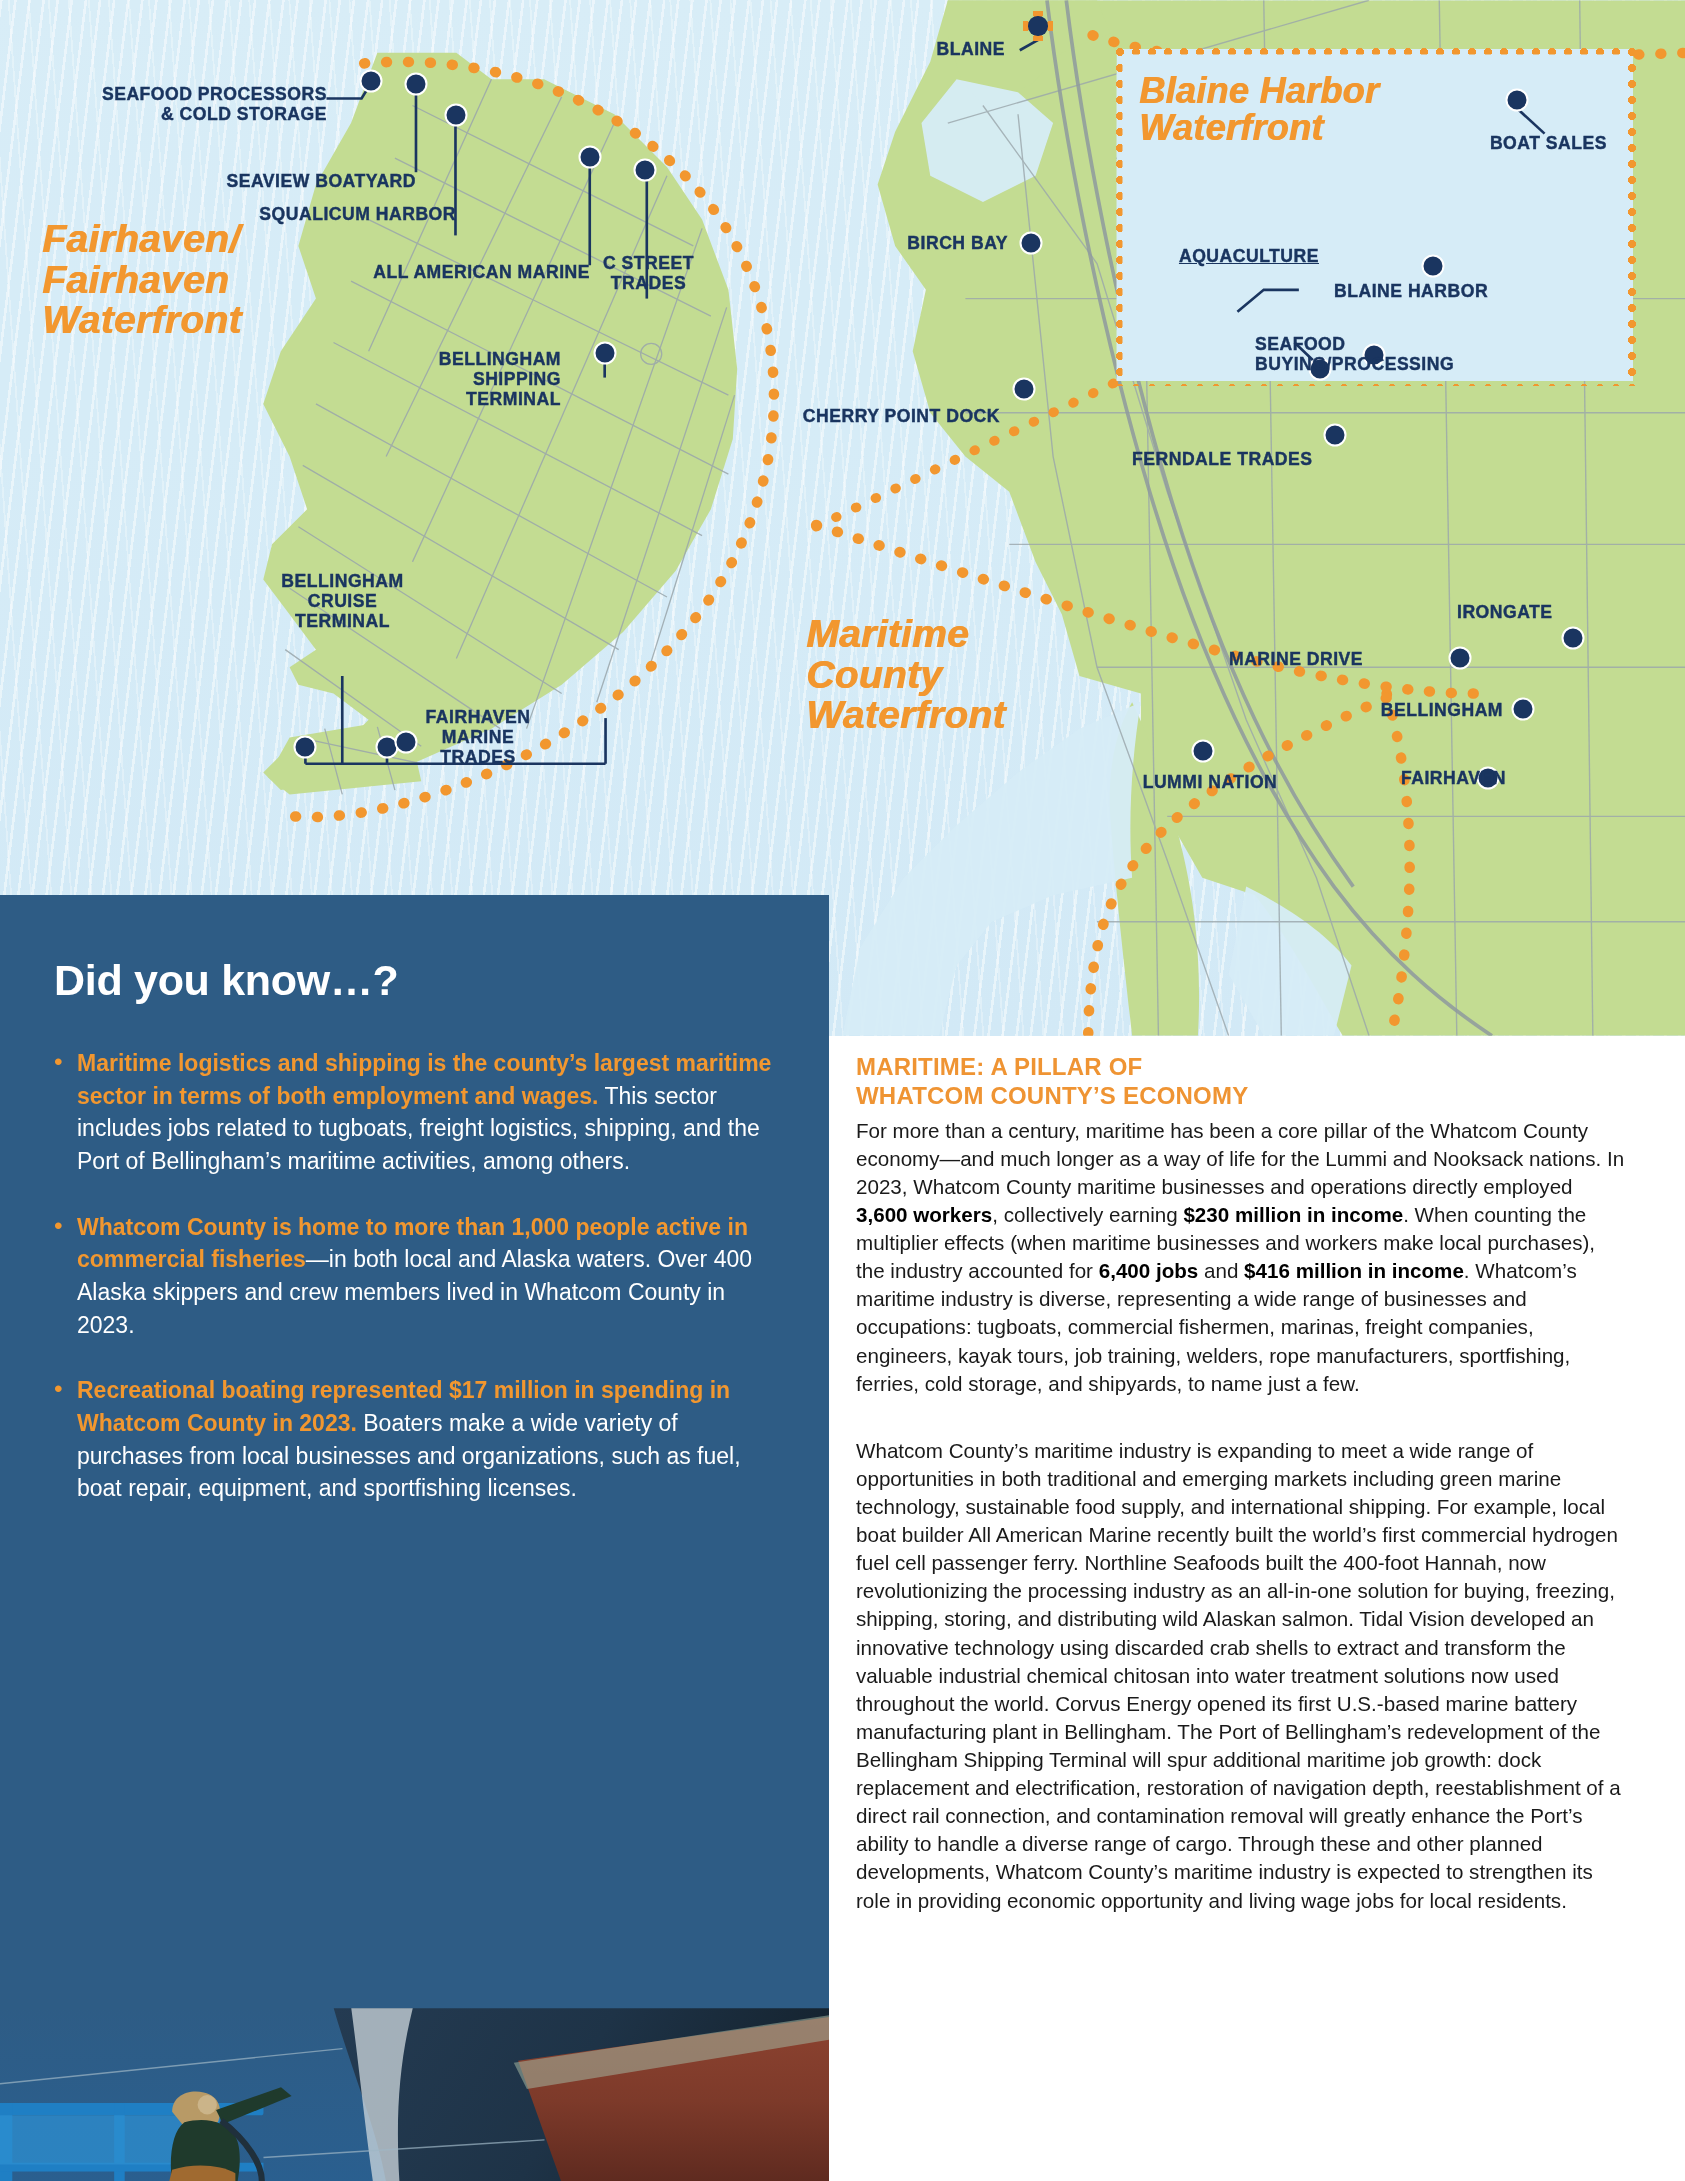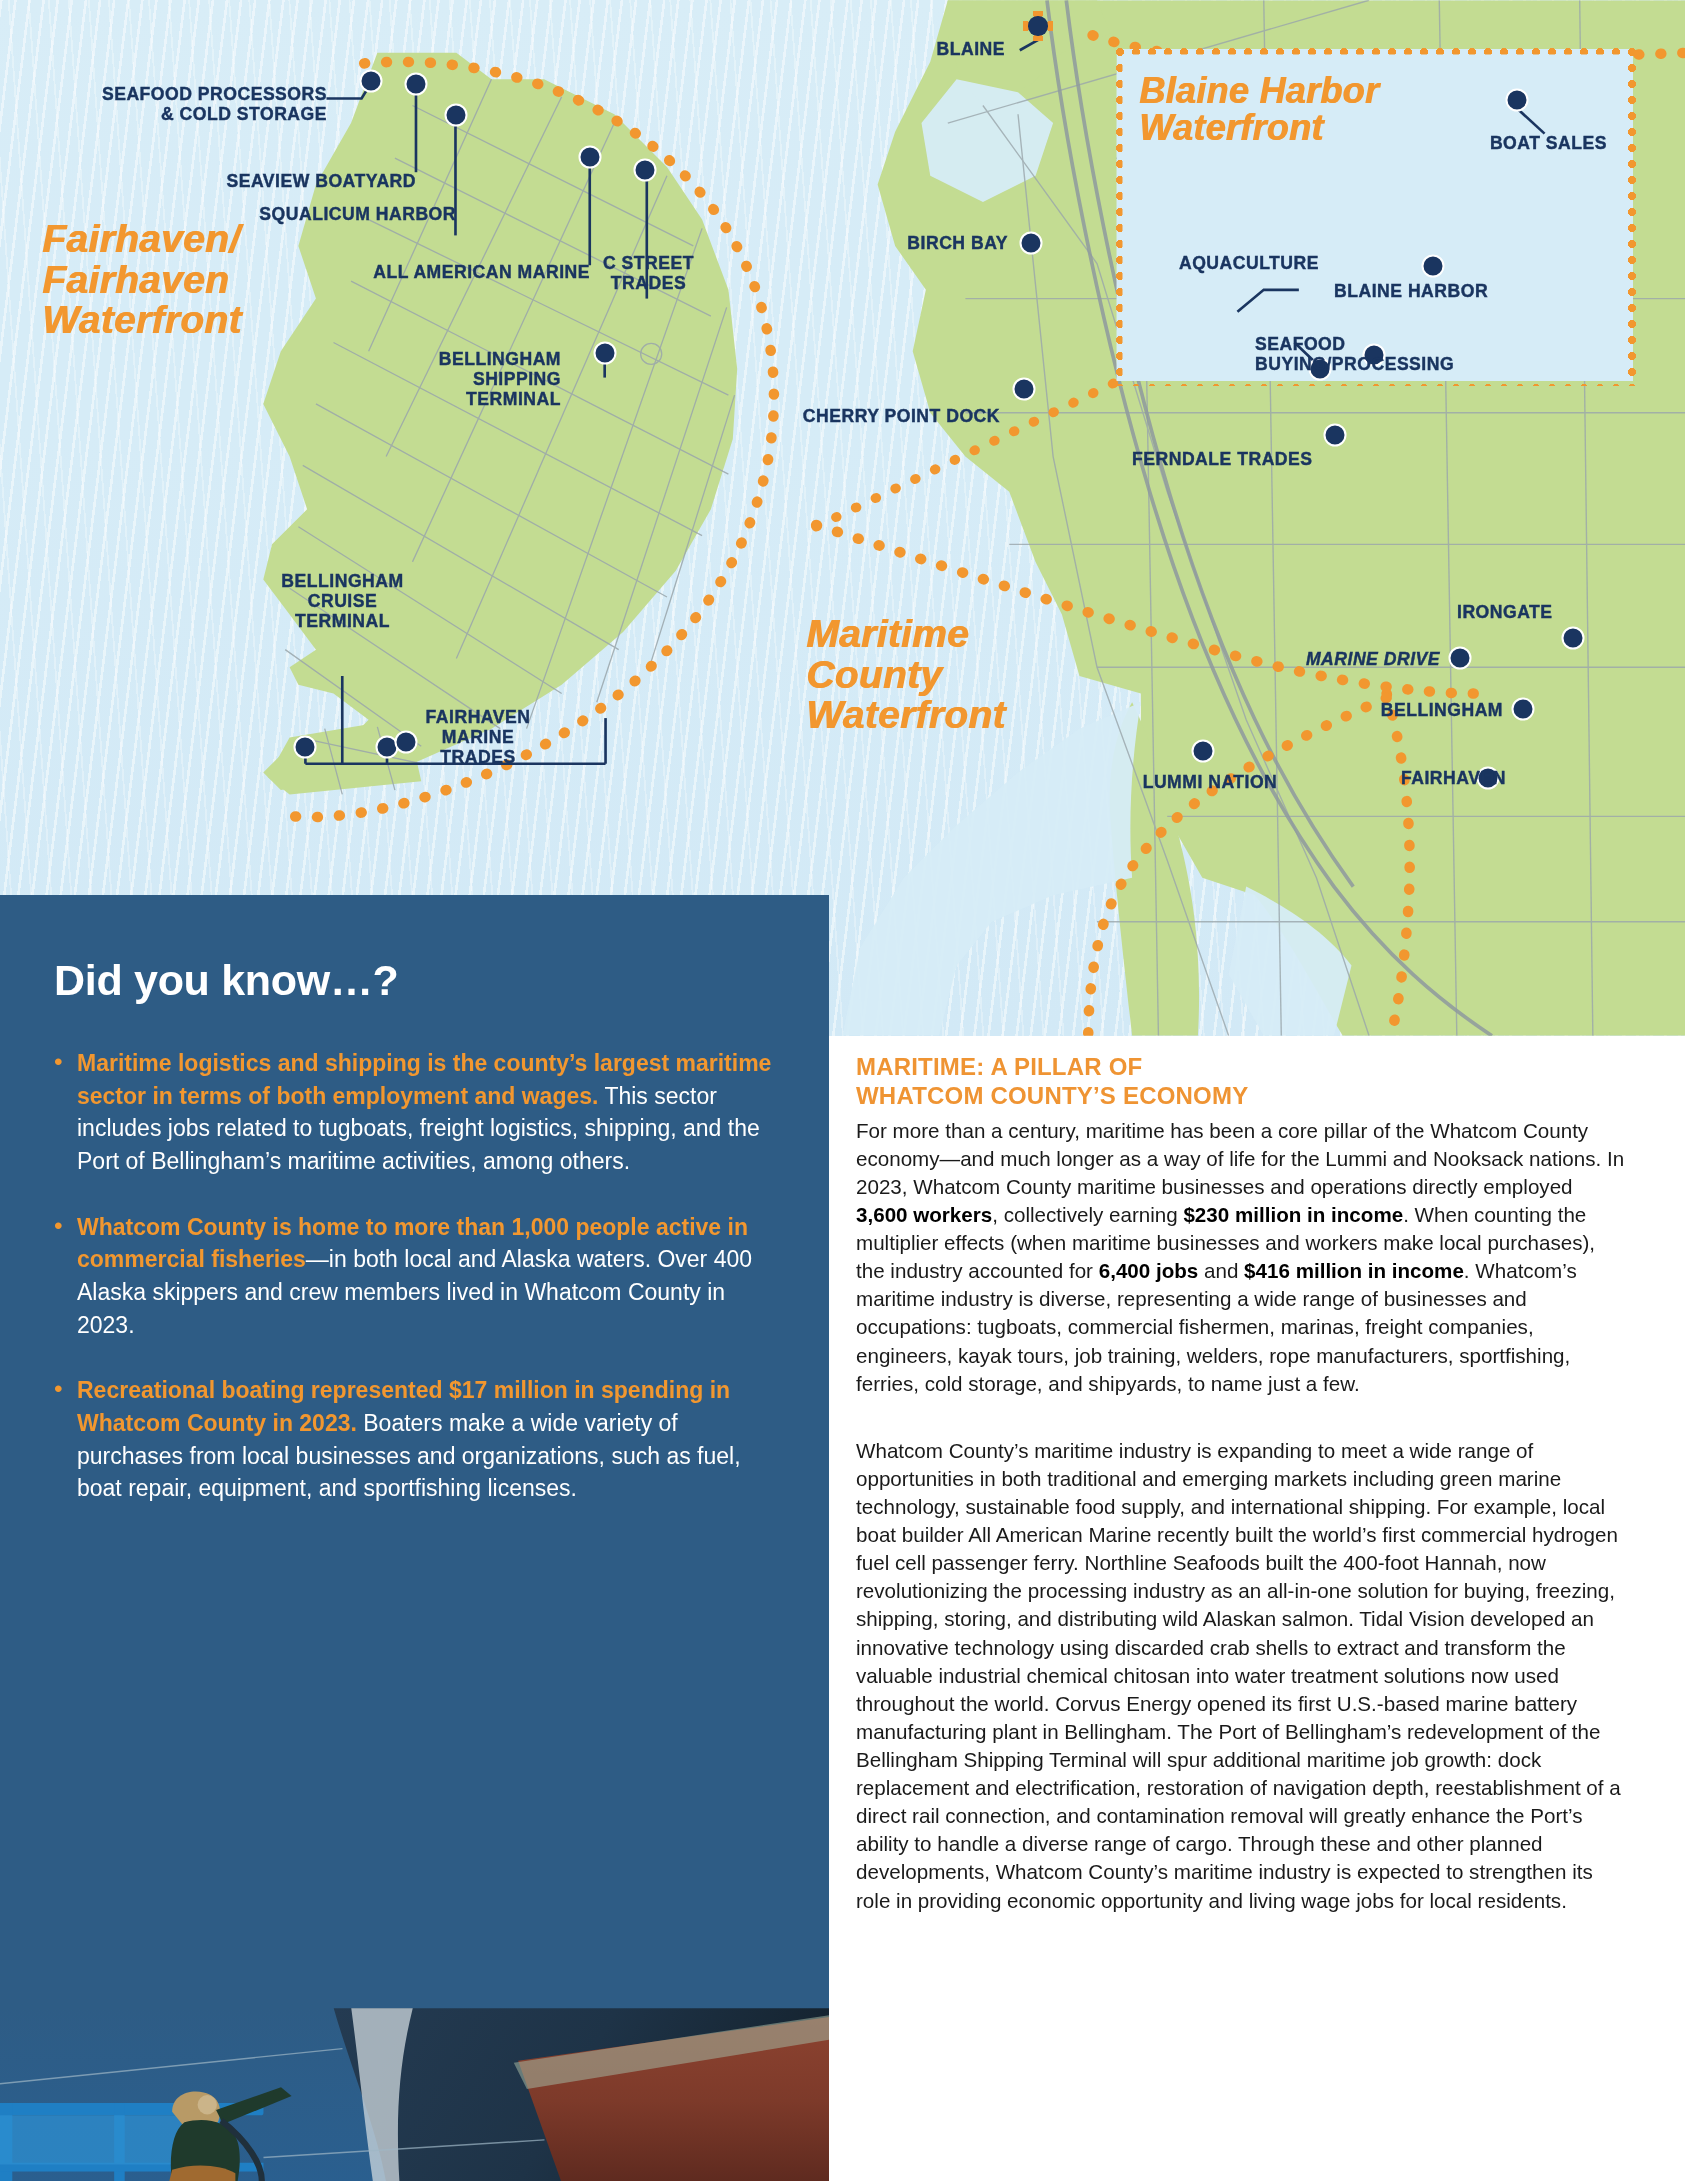--- a/index.html
+++ b/index.html
@@ -362,27 +362,27 @@
 TERMINAL</div>
   <div class="mlabel c" style="left:386px; top:707px; width:184px;">FAIRHAVEN
 MARINE
 TRADES</div>
 
   <div class="mlabel r" style="left:858px; top:39px; width:147px; text-align:right;">BLAINE</div>
   <div class="mlabel r" style="left:843px; top:233px; width:165px; text-align:right;">BIRCH BAY</div>
   <div class="mlabel r" style="left:702px; top:406px; width:298px; text-align:right;">CHERRY POINT DOCK</div>
   <div class="mlabel" style="left:1132px; top:449px;">FERNDALE TRADES</div>
   <div class="mlabel" style="left:1457px; top:602px;">IRONGATE</div>
-  <div class="mlabel r" style="left:1229px; top:649px; width:211px; text-align:right;font-style:italic;">MARINE DRIVE</div>
+  <div class="mlabel r" style="left:1229px; top:649px; width:211px; text-align:left;">MARINE DRIVE</div>
   <div class="mlabel r" style="left:1308px; top:700px; width:195px; text-align:right;">BELLINGHAM</div>
   <div class="mlabel" style="left:1401px; top:768px;">FAIRHAVEN</div>
   <div class="mlabel c" style="left:1122px; top:772px; width:176px;">LUMMI NATION</div>
 
   <div class="mlabel r" style="left:1431px; top:133px; width:176px; text-align:right;">BOAT SALES</div>
-  <div class="mlabel r" style="left:1115px; top:253px; width:204px; text-align:right;">AQUACULTURE</div>
+  <div class="mlabel r" style="left:1115px; top:246px; width:204px; text-align:right;text-decoration:underline;">AQUACULTURE</div>
   <div class="mlabel" style="left:1334px; top:281px;">BLAINE HARBOR</div>
   <div class="mlabel" style="left:1255px; top:334px;">SEAFOOD
 BUYING/PROCESSING</div>
 </div>
 
 <div id="bluepanel">
 
   <div id="photo">
     <svg width="829" height="176" viewBox="0 0 944 200">
       <defs>

